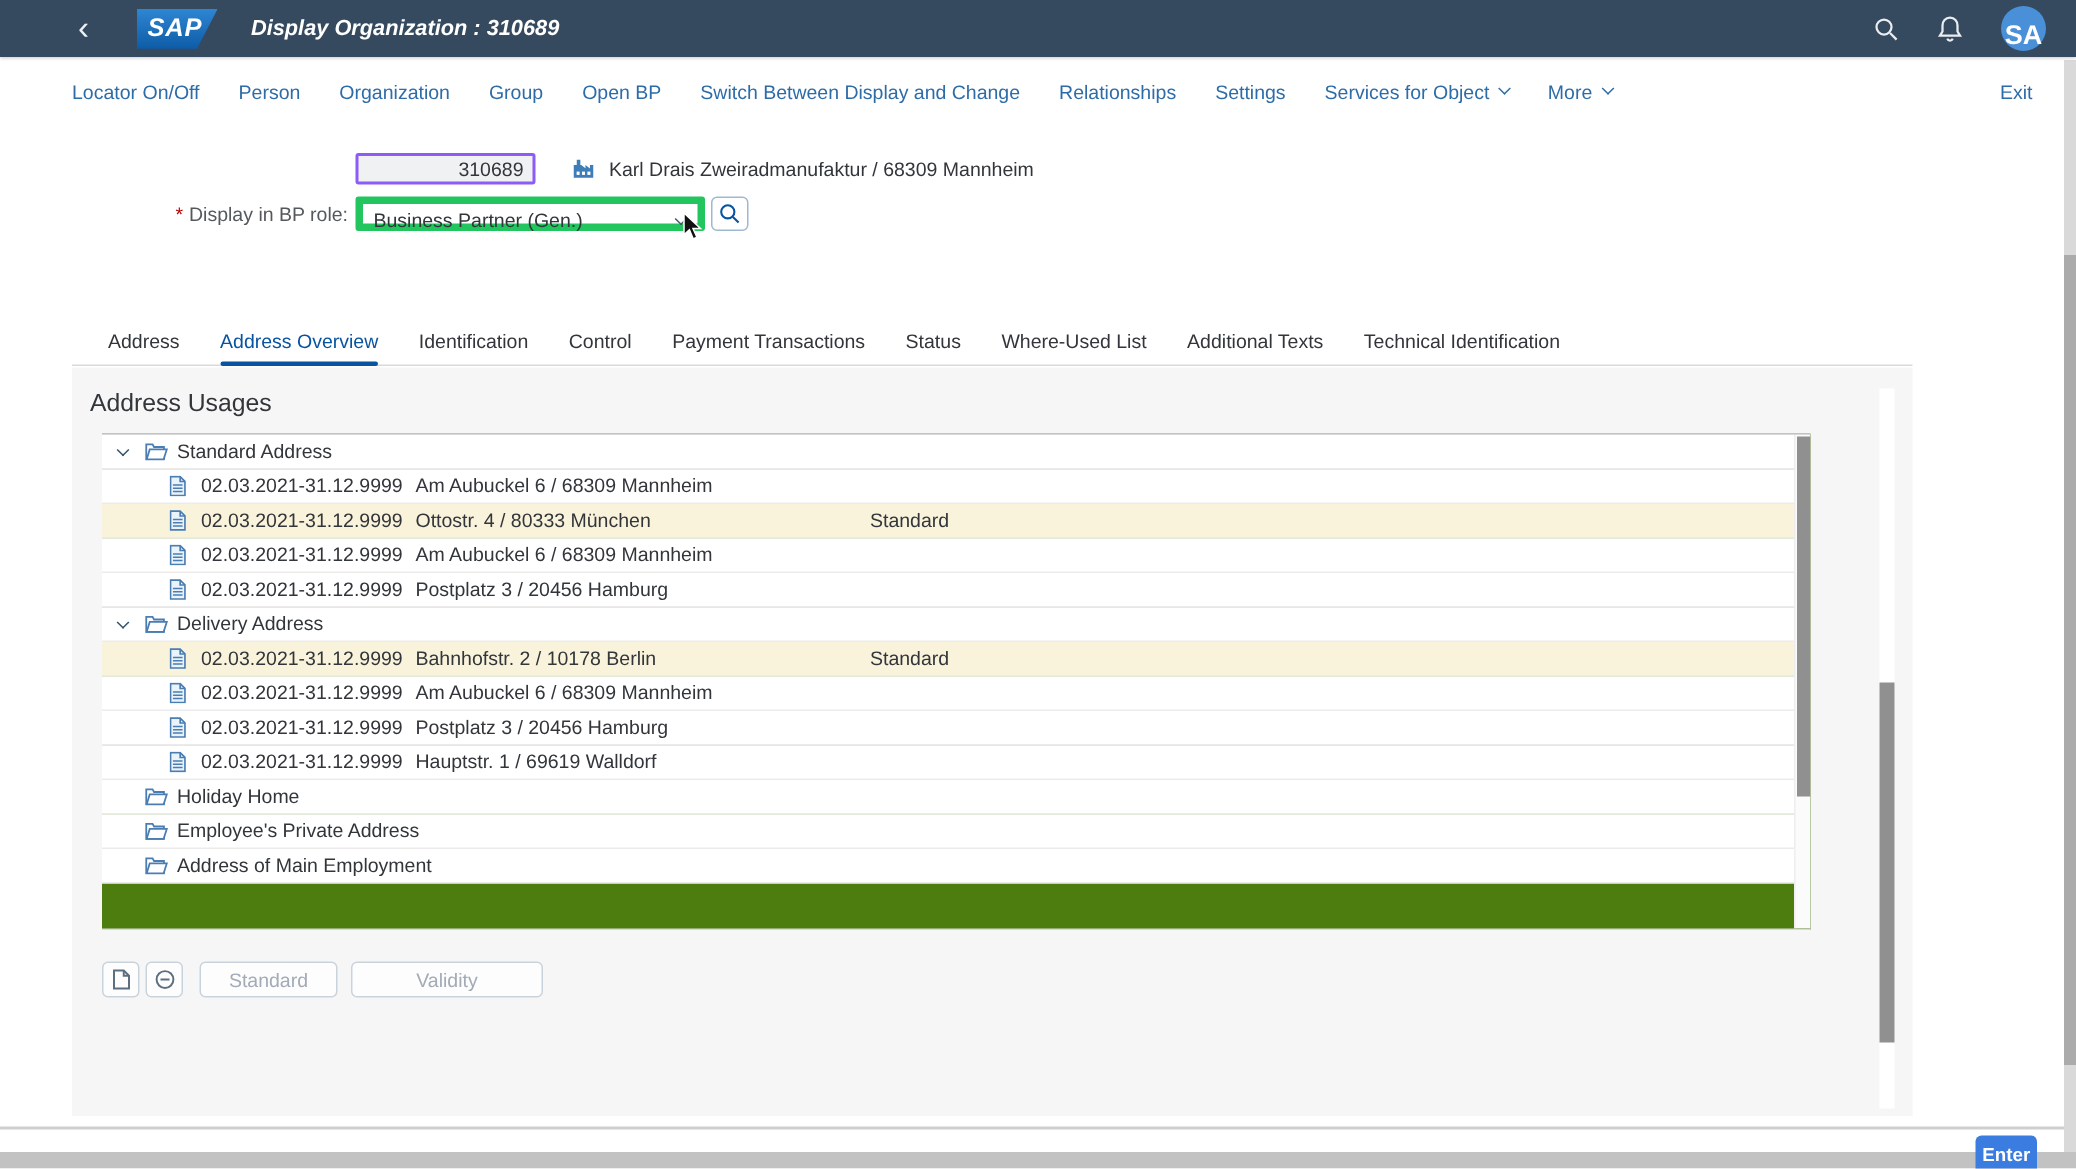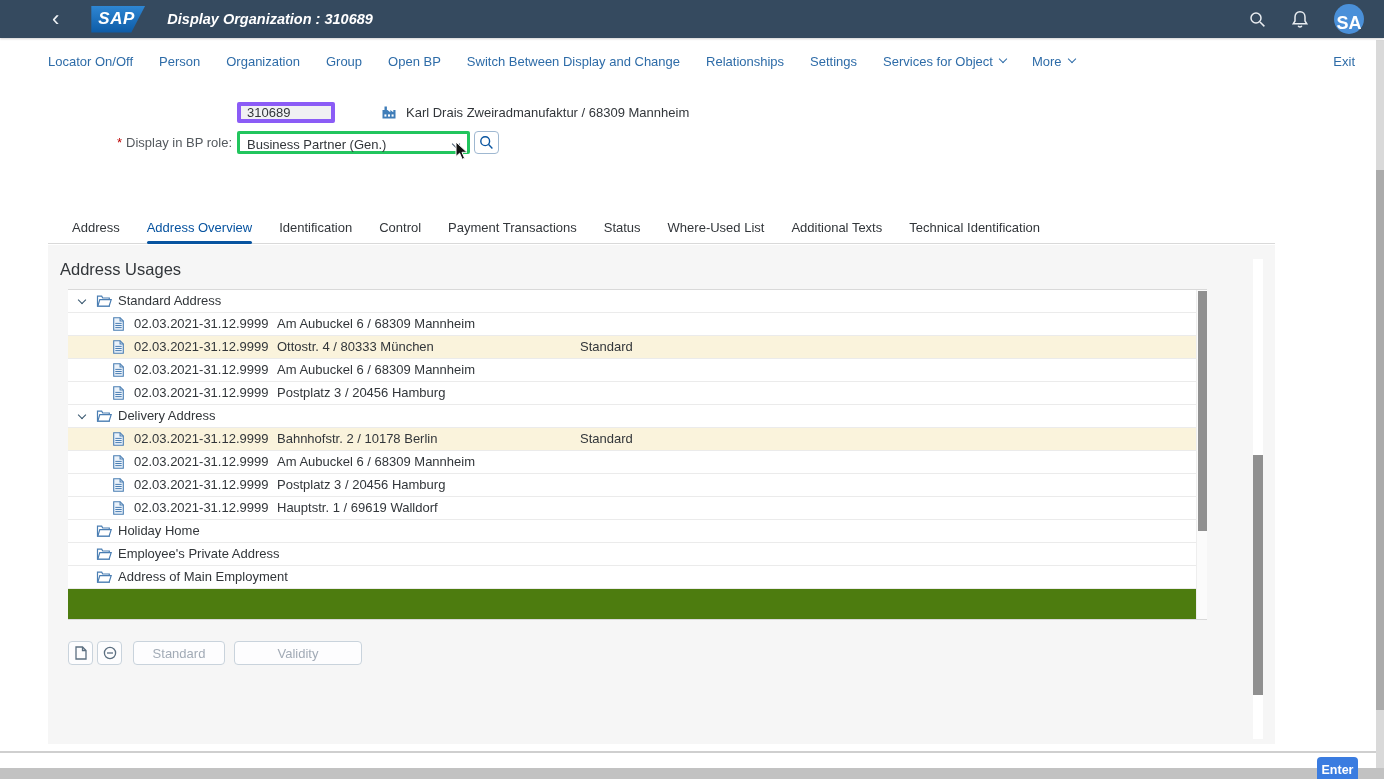--- a/index.html
+++ b/index.html
@@ -24,26 +24,26 @@
     align-items:center;gap:26px;font-size:13px;color:#2e6ca8;}
   .menu-item{white-space:nowrap;cursor:pointer;display:inline-flex;align-items:center;}
   .menu-chevron{width:6px;height:6px;border-right:1.4px solid #2e6ca8;border-bottom:1.4px solid #2e6ca8;
     transform:rotate(45deg);margin-left:7px;margin-top:-4px;}
   .menu-exit{margin-left:auto;cursor:pointer;}
 
   
   .form-row{position:absolute;left:0;width:100%;height:23px;font-size:13px;color:#32363a;}
   .form-label{position:absolute;left:0;width:232px;text-align:right;line-height:23px;color:#54595e;}
   .req{color:#bb0000;margin-right:4px;}
-  .bp-input{position:absolute;left:237px;top:1px;width:98px;height:21px;border:4px solid #8b5cf6;
+  .bp-input{position:absolute;left:237px;top:1px;width:120px;height:21px;border:2px solid #8b5cf6;
     border-radius:2px;background:#f0f1f3;font-family:inherit;font-size:13px;color:#32363a;
-    padding:0 6px;}
+    padding:0 6px;text-align:right;}
   .factory{position:absolute;left:381px;top:4px;}
   .bp-desc{position:absolute;left:406px;line-height:23px;color:#32363a;}
-  .role-select{position:absolute;left:237px;top:0;width:233px;height:23px;border:3px solid #22c55e;
+  .role-select{position:absolute;left:237px;top:0;width:233px;height:23px;border:5px solid #22c55e;
     border-radius:2px;background:#fff;padding:0 22px 0 7px;line-height:21px;cursor:pointer;}
   .sel-chevron{position:absolute;right:8px;top:7px;width:6px;height:6px;border-right:1.5px solid #44586d;
     border-bottom:1.5px solid #44586d;transform:rotate(45deg);}
   .lookup{position:absolute;left:474px;top:0;width:25px;height:23px;border:1px solid #9fb8d1;
     border-radius:4px;background:#fff;display:flex;align-items:center;justify-content:center;
     cursor:pointer;padding:0;}
 
   
   .tabstrip{position:absolute;top:214px;left:48px;width:1227px;height:30px;
     border-bottom:1px solid #d9d9d9;display:flex;gap:27px;padding-left:24px;font-size:13px;

